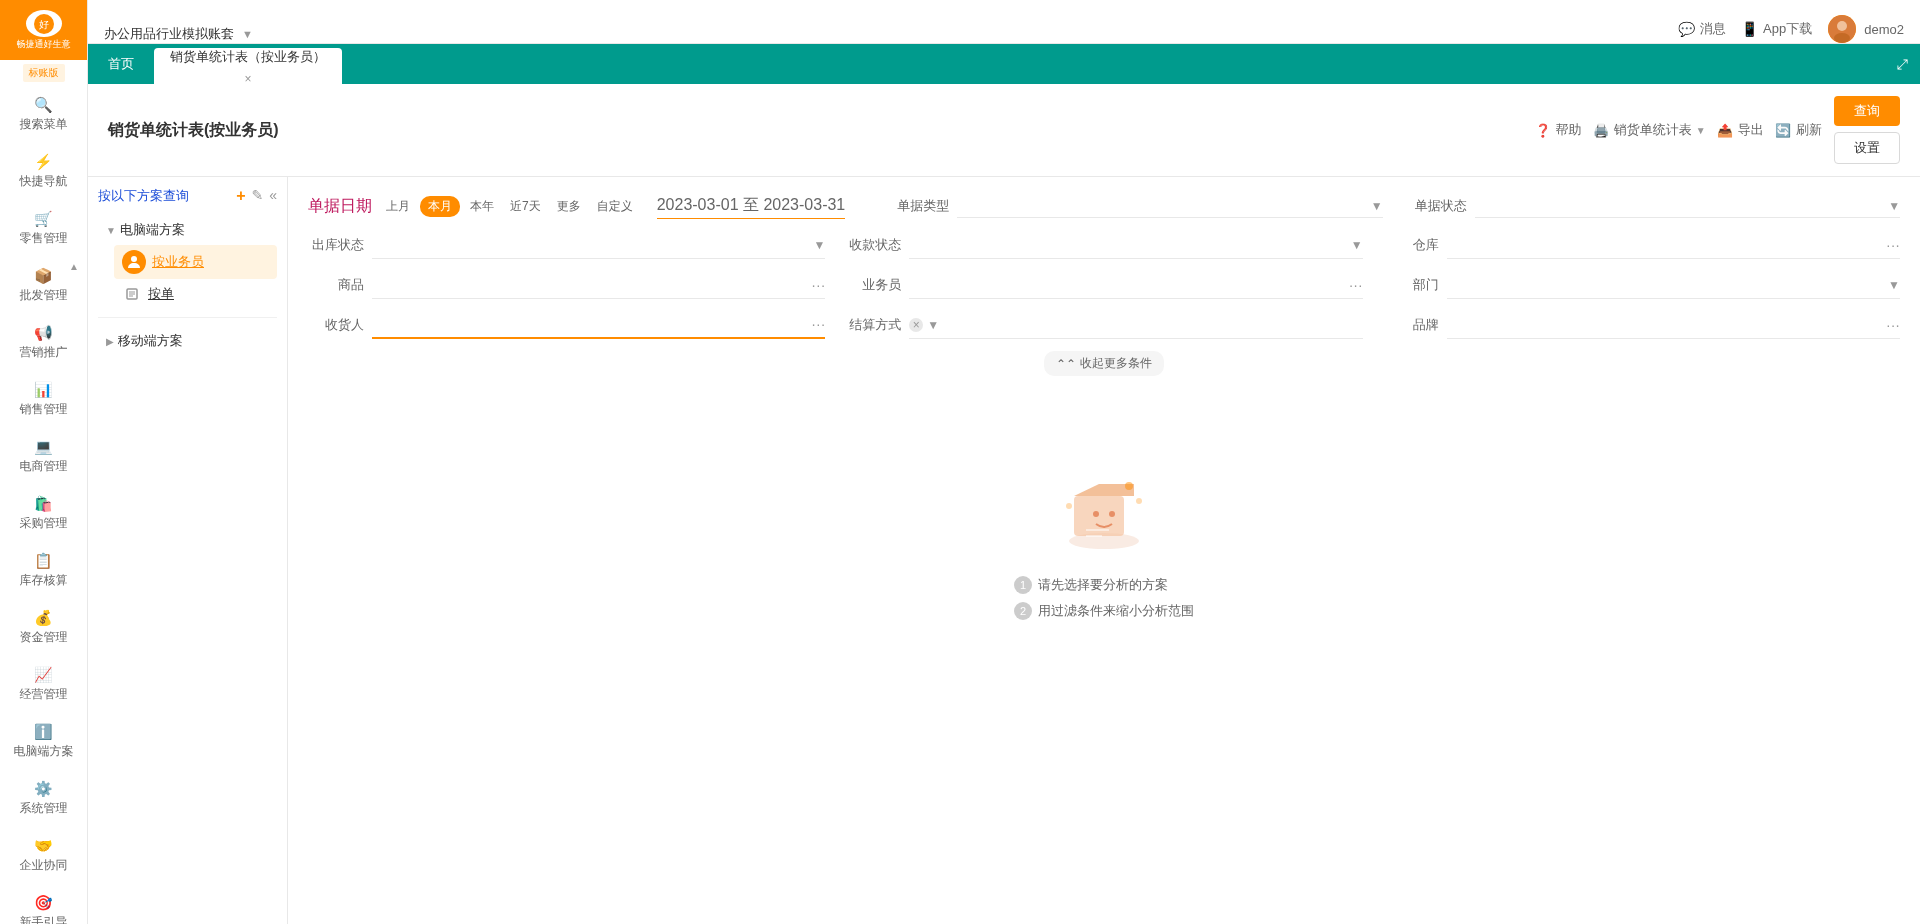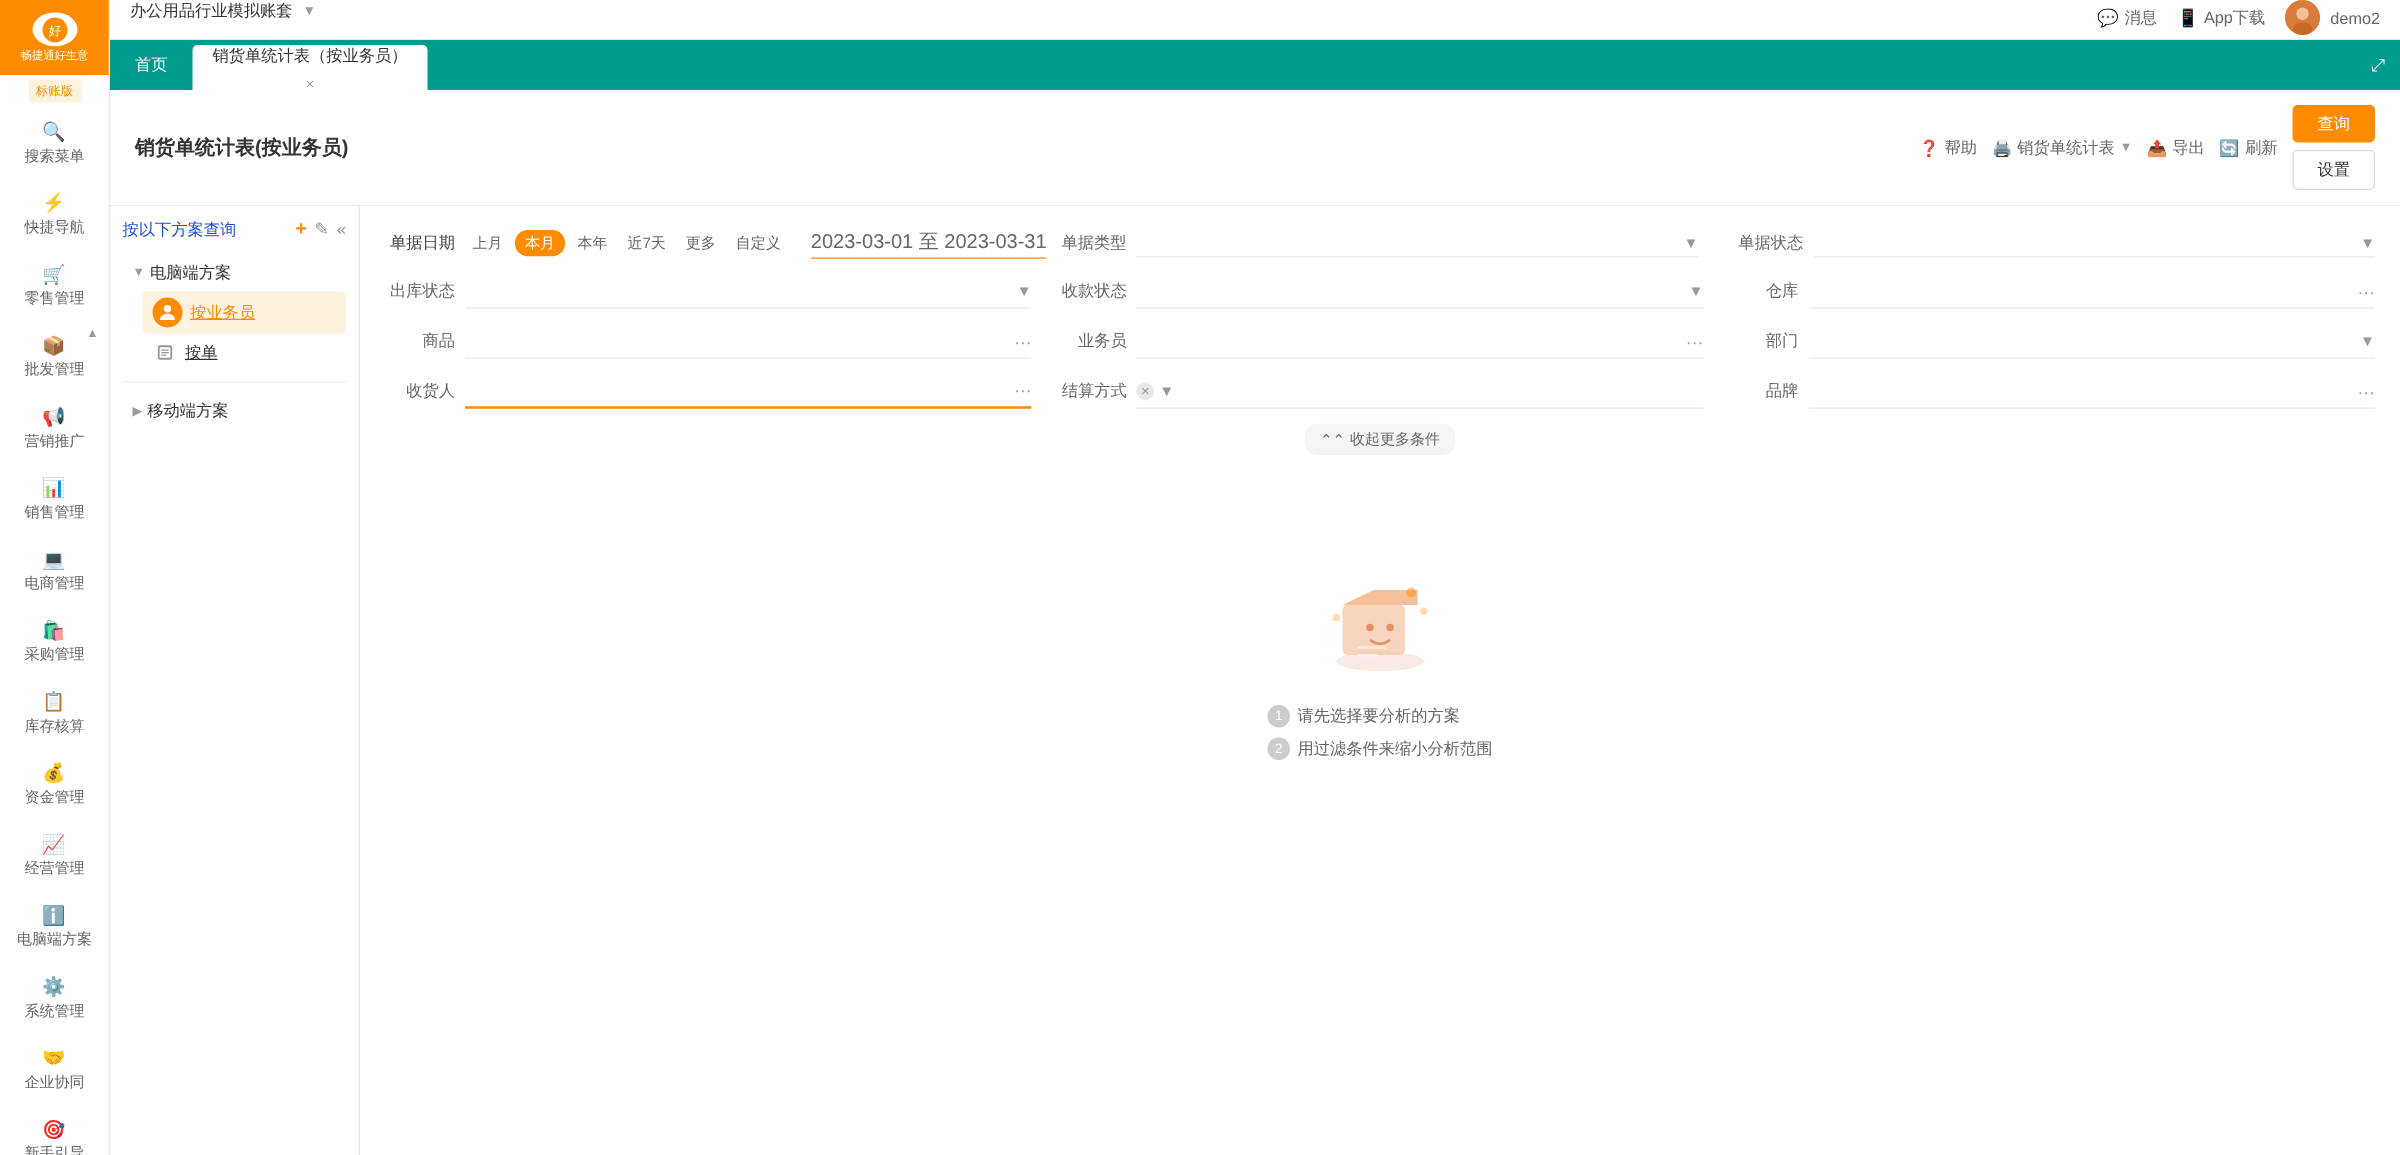--- a/index.html
+++ b/index.html
@@ -10,21 +10,21 @@
     .sidebar-logo { width: 100%; background: #ff8c00; display: flex; flex-direction: column; align-items: center; justify-content: center; padding: 10px 5px; height: 60px; }
     .sidebar-logo .logo-icon { width: 36px; height: 36px; background: #fff; border-radius: 50%; display: flex; align-items: center; justify-content: center; margin-bottom: 2px; }
     .sidebar-logo .logo-text { color: #fff; font-size: 10px; text-align: center; }
     .sidebar-nav { width: 100%; flex: 1; overflow-y: auto; }
     .sidebar-item { display: flex; flex-direction: column; align-items: center; justify-content: center; padding: 10px 5px; cursor: pointer; color: #666; font-size: 12px; width: 100%; }
 
     
     .main { flex: 1; display: flex; flex-direction: column; overflow: hidden; }
 
     
-    .topbar { height: 32px; background: #fff; border-bottom: 1px solid #e8e8e8; display: flex; align-items: flex-start; justify-content: space-between; padding: 0 16px; flex-shrink: 0; }
+    .topbar { height: 44px; background: #fff; border-bottom: 1px solid #e8e8e8; display: flex; align-items: flex-end; justify-content: space-between; padding: 0 16px; flex-shrink: 0; }
     .topbar-left { display: flex; align-items: center; gap: 8px; font-size: 13px; color: #333; }
     .topbar-right { display: flex; align-items: center; gap: 16px; font-size: 13px; color: #666; }
     .topbar-right .tr-item { display: flex; align-items: center; gap: 4px; cursor: pointer; }
     .avatar { width: 28px; height: 28px; border-radius: 50%; background: #ff8c00; display: flex; align-items: center; justify-content: center; color: #fff; font-size: 11px; overflow: hidden; }
 
     
     .tabs { height: 40px; background: #009b8d; display: flex; align-items: center; flex-shrink: 0; }
     .tab-item { display: flex; align-items: center; gap: 6px; padding: 0 16px; height: 100%; cursor: pointer; color: #fff; font-size: 13px; opacity: 0.8; }
     .tab-item.active { background: #fff; color: #333; opacity: 1; border-top-left-radius: 4px; border-top-right-radius: 4px; }
     .tab-item .tab-close { font-size: 12px; color: #999; cursor: pointer; }
@@ -63,21 +63,21 @@
     .filter-grid { display: grid; grid-template-columns: 1fr 1fr 1fr; gap: 12px 20px; margin-bottom: 12px; }
     .filter-item { display: flex; align-items: center; gap: 8px; }
     .filter-label { font-size: 13px; color: #666; white-space: nowrap; min-width: 56px; text-align: right; }
     .filter-control { flex: 1; display: flex; align-items: center; border-bottom: 1px solid #e8e8e8; padding: 4px 0; min-height: 28px; position: relative; }
     .filter-control .dropdown-arrow { color: #999; font-size: 12px; cursor: pointer; margin-left: auto; }
     .filter-control .more-dots { color: #999; font-size: 14px; cursor: pointer; margin-left: auto; }
     .filter-control .clear-x { color: #999; font-size: 12px; cursor: pointer; background: #e8e8e8; border-radius: 50%; width: 14px; height: 14px; display: flex; align-items: center; justify-content: center; }
 
     
     .date-filter-row { display: flex; align-items: center; gap: 8px; margin-bottom: 12px; }
-    .date-label { font-size: 13px; color: #404040; min-width: 56px; text-align: right; }
+    .date-label { font-size: 16px; color: #be185d; min-width: 56px; text-align: right; }
     .date-tabs { display: flex; gap: 4px; align-items: center; }
     .date-tab { font-size: 12px; color: #666; cursor: pointer; padding: 2px 6px; border-radius: 2px; }
     .date-tab.active { background: #ff8c00; color: #fff; border-radius: 10px; padding: 2px 8px; }
     .date-range { font-size: 16px; color: #666; border-bottom: 1px solid #ff8c00; padding: 2px 0; min-width: 180px; }
 
     
     .collapse-row { display: flex; justify-content: center; margin-top: 8px; }
     .collapse-btn { display: flex; align-items: center; gap: 4px; color: #666; font-size: 12px; cursor: pointer; padding: 4px 12px; background: #f5f5f5; border-radius: 10px; }
 
     
@@ -298,21 +298,21 @@
             <div class="date-tabs">
               <span class="date-tab">上月</span>
               <span class="date-tab active">本月</span>
               <span class="date-tab">本年</span>
               <span class="date-tab">近7天</span>
               <span class="date-tab">更多</span>
               <span class="date-tab">自定义</span>
             </div>
             <div class="date-range" style="margin-left:10px;">2023-03-01 至 2023-03-31</div>
 
-            <div style="display:flex;align-items:center;gap:8px;flex:1;">
+            <div style="display:flex;align-items:center;gap:8px;margin-left:40px;flex:1;">
               <span style="font-size:13px;color:#666;white-space:nowrap;min-width:56px;text-align:right;">单据类型</span>
               <div style="flex:1;border-bottom:1px solid #e8e8e8;display:flex;align-items:center;padding:4px 0;">
                 <span style="margin-left:auto;color:#999;font-size:12px;">▼</span>
               </div>
             </div>
 
             <div style="display:flex;align-items:center;gap:8px;margin-left:20px;flex:1;">
               <span style="font-size:13px;color:#666;white-space:nowrap;min-width:56px;text-align:right;">单据状态</span>
               <div style="flex:1;border-bottom:1px solid #e8e8e8;display:flex;align-items:center;padding:4px 0;">
                 <span style="margin-left:auto;color:#999;font-size:12px;">▼</span>

